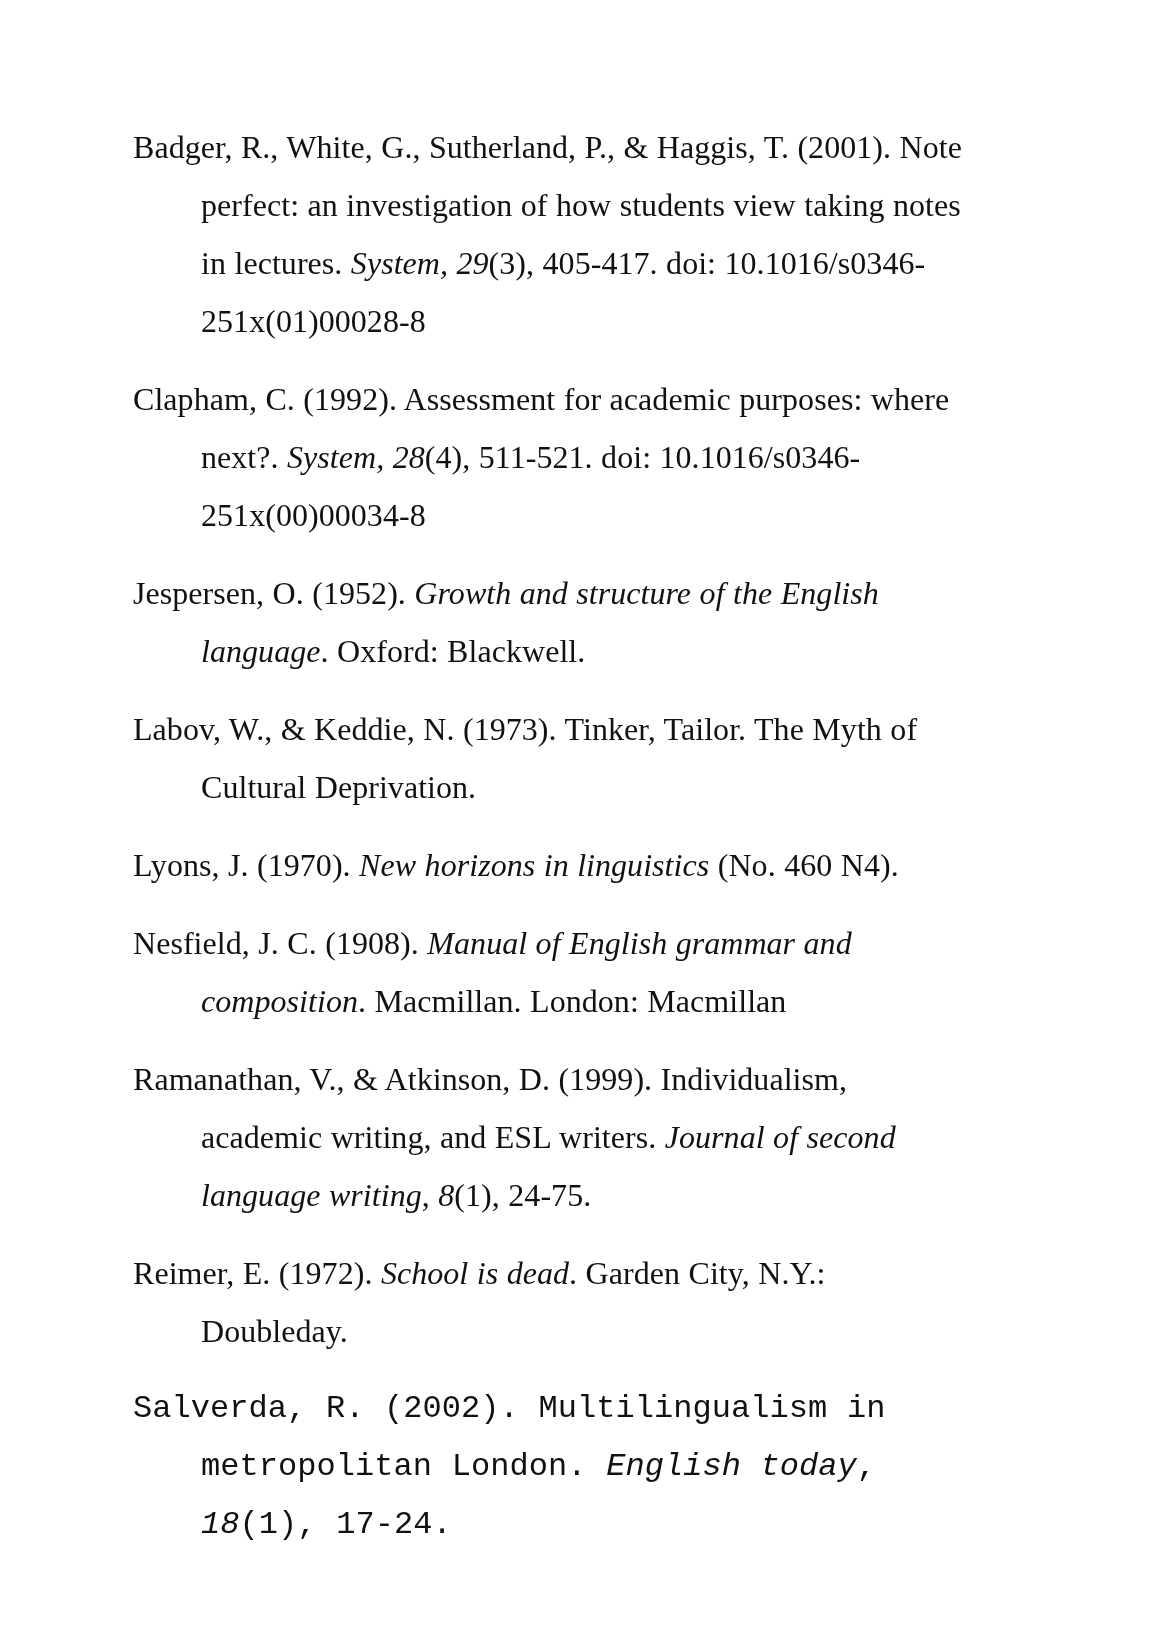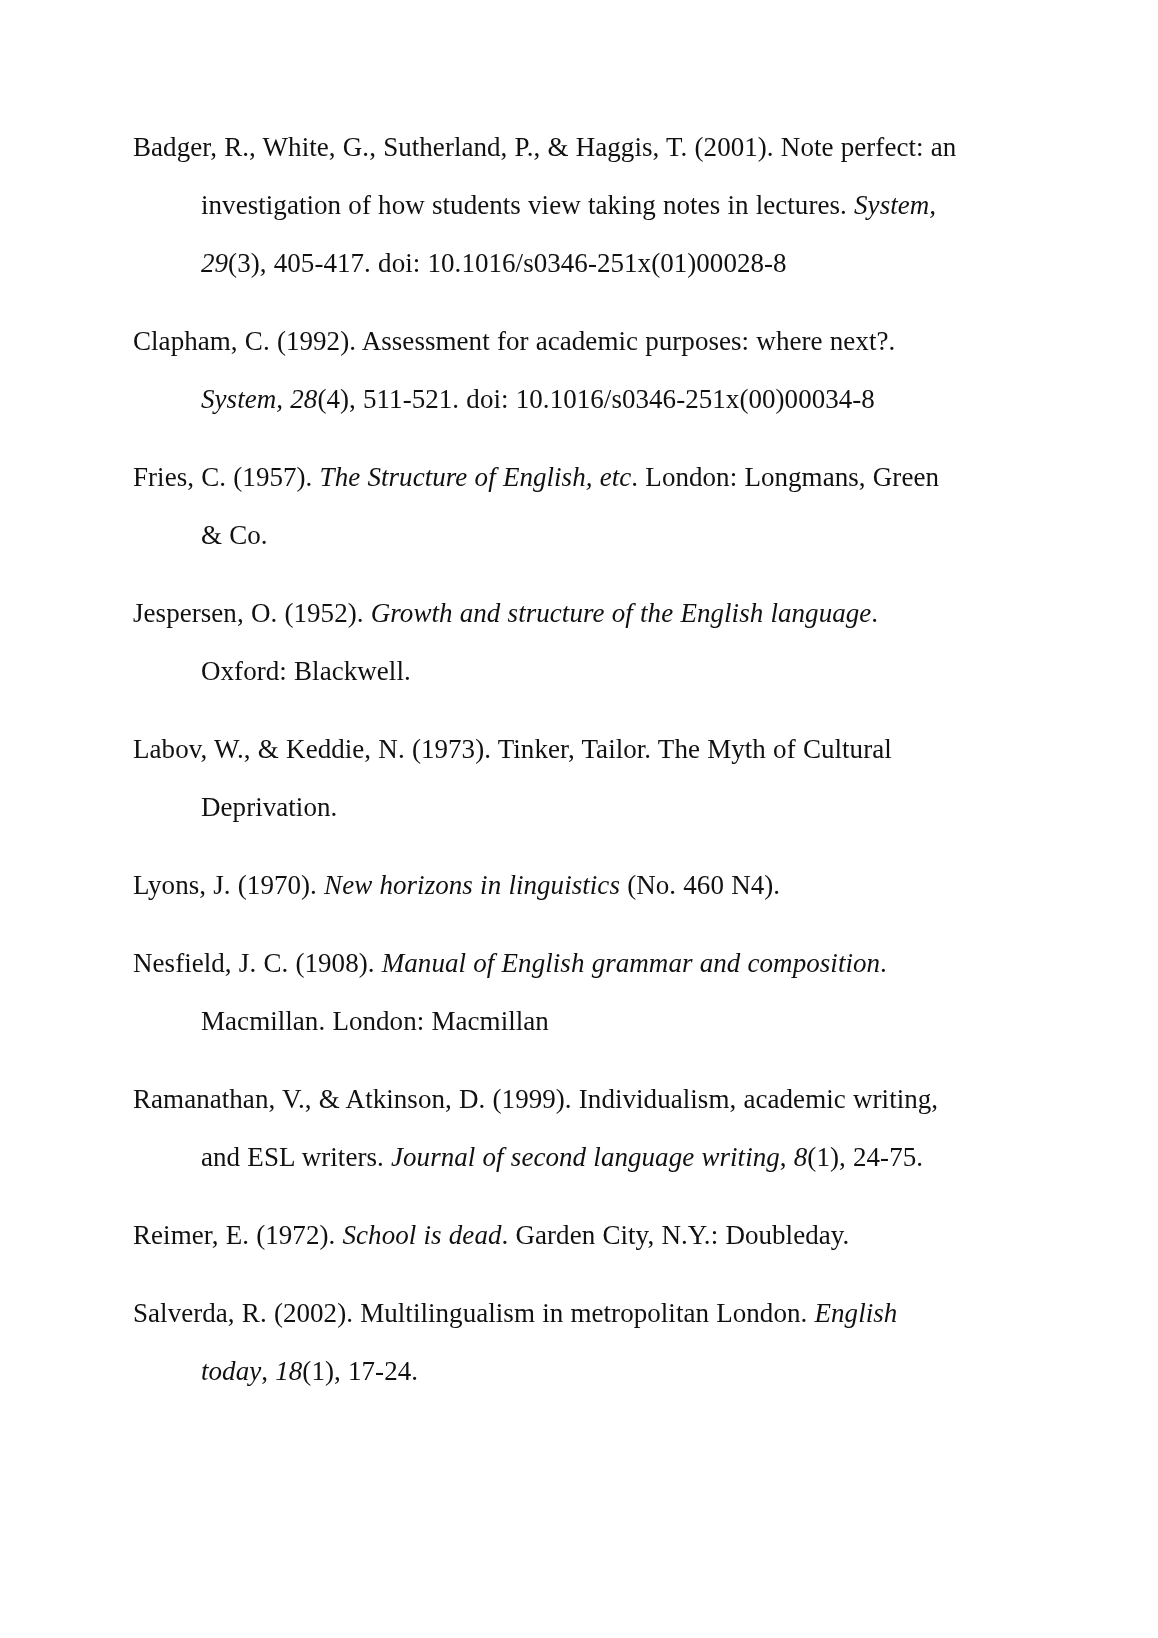--- a/index.html
+++ b/index.html
@@ -28,47 +28,47 @@
   }
 
   .reference-list {
     position: absolute;
     left: 133px;
     top: 118px;
     width: 832px;
   }
 
   .reference-entry {
-    font-size: 27px;
+    font-size: 32px;
     line-height: 58px;
     text-align: left;
     padding-left: 68px;
     text-indent: -68px;
     margin: 0 0 20px 0;
     color: #111111;
     letter-spacing: 0.05px;
     word-spacing: 0.4px;
   }
 
   .reference-entry:last-child {
     margin-bottom: 0;
+    font-family: Liberation Mono, monospace;
   }
 
   .it {
     font-style: italic;
   }
 </style>
 </head>
 <body>
 
 <div class="page">
   <div class="reference-list">
       <p class="reference-entry"><span class="">Badger, R., White, G., Sutherland, P., &amp; Haggis, T. (2001). Note perfect: an investigation of how students view taking notes in lectures. </span><span class="it">System, 29</span><span class="">(3), 405-417. doi: 10.1016/s0346-251x(01)00028-8</span></p>
       <p class="reference-entry"><span class="">Clapham, C. (1992). Assessment for academic purposes: where next?. </span><span class="it">System, 28</span><span class="">(4), 511-521. doi: 10.1016/s0346-251x(00)00034-8</span></p>
-      <p class="reference-entry"><span class="">Fries, C. (1957). </span><span class="it">The Structure of English, etc</span><span class="">. London: Longmans, Green &amp; Co.</span></p>
       <p class="reference-entry"><span class="">Jespersen, O. (1952). </span><span class="it">Growth and structure of the English language</span><span class="">. Oxford: Blackwell.</span></p>
       <p class="reference-entry"><span class="">Labov, W., &amp; Keddie, N. (1973). Tinker, Tailor. The Myth of Cultural Deprivation.</span></p>
       <p class="reference-entry"><span class="">Lyons, J. (1970). </span><span class="it">New horizons in linguistics</span><span class=""> (No. 460 N4).</span></p>
       <p class="reference-entry"><span class="">Nesfield, J. C. (1908). </span><span class="it">Manual of English grammar and composition</span><span class="">. Macmillan. London: Macmillan</span></p>
       <p class="reference-entry"><span class="">Ramanathan, V., &amp; Atkinson, D. (1999). Individualism, academic writing, and ESL writers. </span><span class="it">Journal of second language writing</span><span class="">, </span><span class="it">8</span><span class="">(1), 24-75.</span></p>
       <p class="reference-entry"><span class="">Reimer, E. (1972). </span><span class="it">School is dead</span><span class="">. Garden City, N.Y.: Doubleday.</span></p>
       <p class="reference-entry"><span class="">Salverda, R. (2002). Multilingualism in metropolitan London. </span><span class="it">English today</span><span class="">, </span><span class="it">18</span><span class="">(1), 17-24.</span></p>
     </div>
 </div>
 

